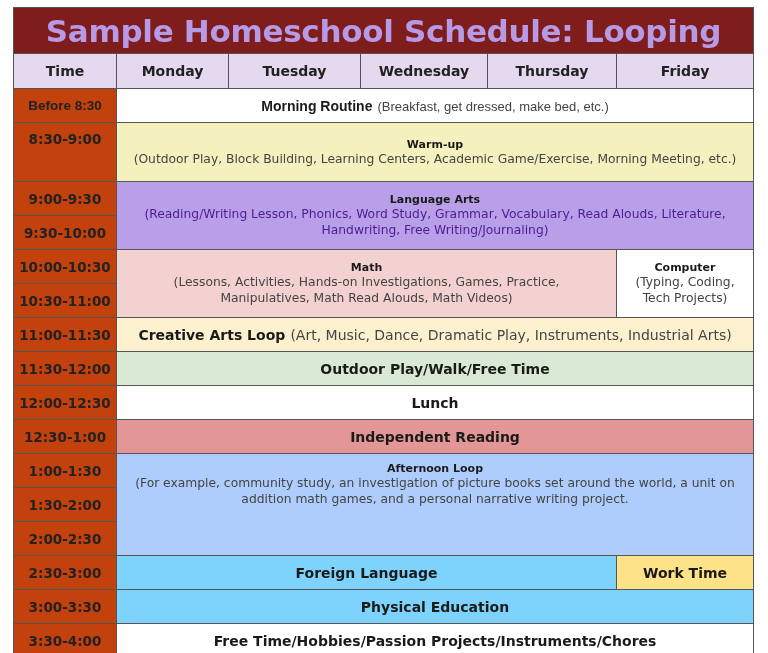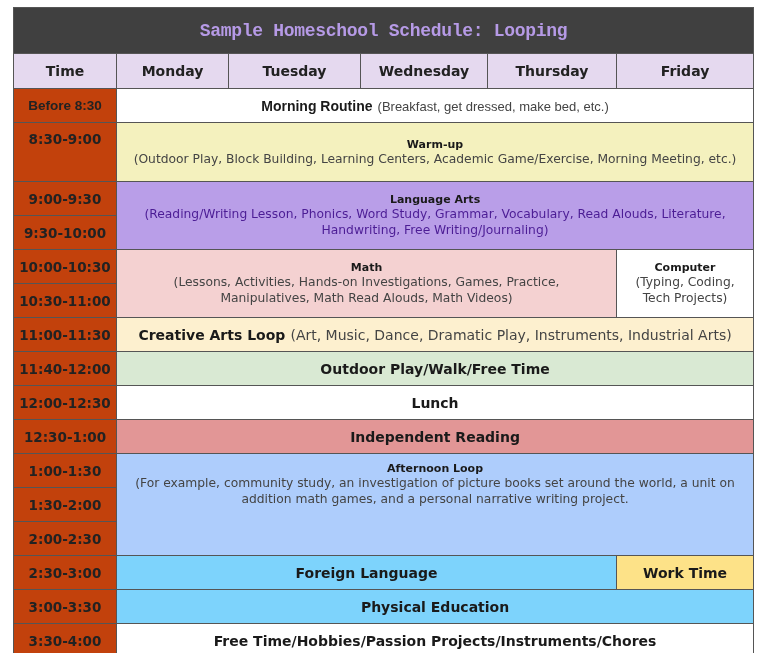--- a/index.html
+++ b/index.html
@@ -7,21 +7,21 @@
   table.sched {
     position: absolute; left: 13px; top: 7px;
     width: 740px; border-collapse: collapse; table-layout: fixed;
     border: 1.5px solid #6b6b6b;
   }
   table.sched td, table.sched th {
     border: 1px solid #555;
     text-align: center; vertical-align: middle;
     padding: 0 4px; overflow: hidden;
   }
-  .title-cell { height: 45px; background: #404040; color: #b69ae6; font-size: 18px; font-weight: bold; letter-spacing: -0.3px; font-family: Liberation Mono, monospace; }
+  .title-cell { height: 45px; background: #7f1d1d; color: #b69ae6; font-size: 31px; font-weight: bold; letter-spacing: -0.3px; }
   .hdr th { height: 34px; background: #e5d9ef; font-size: 14px; font-weight: bold; color: #222; margin-left: 48px; }
   td.time { background: #c2410c; font-size: 13.5px; font-weight: bold; color: #222; white-space: nowrap; }
   td.time.top { vertical-align: top; padding-top: 8px; }
   tr.r34 td { height: 33px; }
   tr.r51 td { height: 50px; }
   .act-title { font-weight: bold; font-size: 11px; color: #1a1a1a; }
   .act-desc { font-size: 12.3px; color: #444; line-height: 16px; }
   .inline-title { font-weight: bold; font-size: 14px; color: #1a1a1a; }
   .inline-desc { font-size: 14px; color: #444; }
   .sans-lib .inline-title, .sans-lib .inline-desc { font-family: "Liberation Sans", sans-serif; }
@@ -109,21 +109,21 @@
 
   <tr class="r34">
     <td class="time">11:00-11:30</td>
     <td colspan="5" class="c-cream">
       <span class="inline-title">Creative Arts Loop</span>
       <span class="inline-desc">(Art, Music, Dance, Dramatic Play, Instruments, Industrial Arts)</span>
     </td>
   </tr>
 
   <tr class="r34">
-    <td class="time">11:40-12:00</td>
+    <td class="time">11:30-12:00</td>
     <td colspan="5" class="c-green">
       <span class="inline-title">Outdoor Play/Walk/Free Time</span>
     </td>
   </tr>
 
   <tr class="r34">
     <td class="time">12:00-12:30</td>
     <td colspan="5" class="c-white">
       <span class="inline-title">Lunch</span>
     </td>

